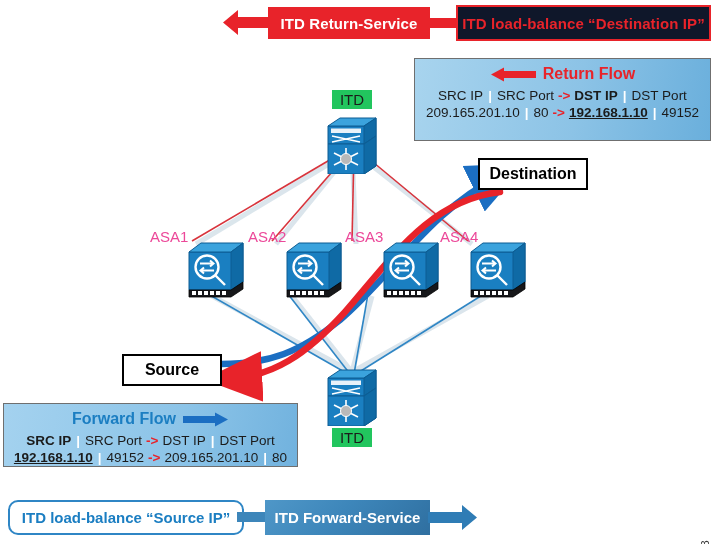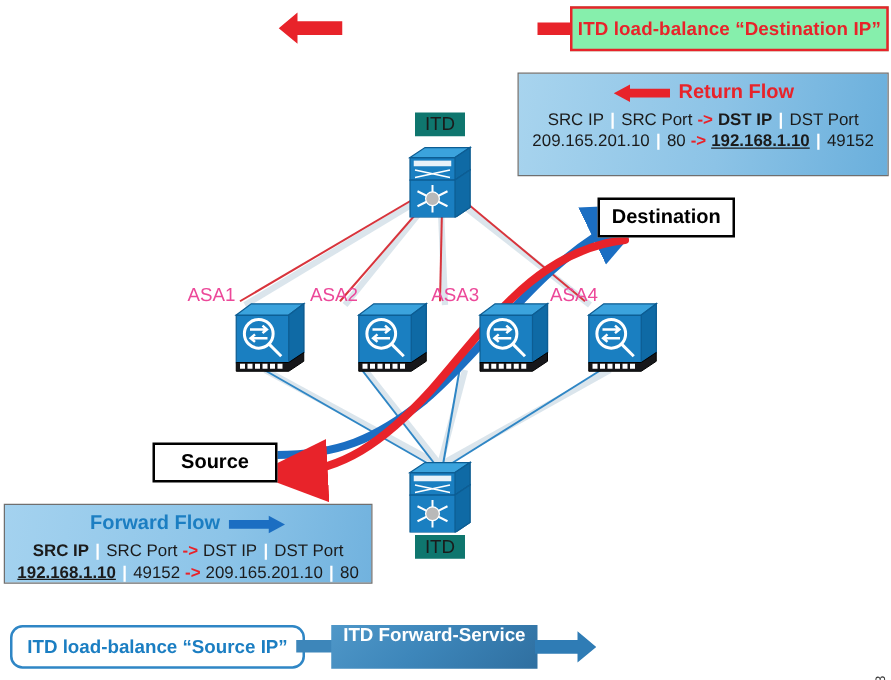--- a/index.html
+++ b/index.html
@@ -16,31 +16,31 @@
   
   .abs{position:absolute;box-sizing:border-box;}
 
   
   .red-solid{
     background:#e8232a;color:#ffffff;font-weight:bold;
     display:flex;align-items:center;justify-content:center;
     font-size:15px;letter-spacing:0.1px;
   }
   .red-outline{
-    background:#86efac;color:#e8232a;font-weight:bold;
+    background:#0f172a;color:#e8232a;font-weight:bold;
     border:2px solid #e8232a;
     display:flex;align-items:center;justify-content:center;
     font-size:15px;letter-spacing:0.1px;
   }
 
   
   .blue-solid{
     background:linear-gradient(135deg,#4f97c8 0%,#3d86ba 45%,#2f6fa0 100%);
     color:#ffffff;font-weight:bold;
-    display:flex;justify-content:center;
+    display:flex;align-items:center;justify-content:center;
     font-size:15px;
   }
   .blue-outline{
     background:#ffffff;color:#1b7ec2;font-weight:bold;
     border:2px solid #2f86c5;
     display:flex;align-items:center;justify-content:center;
     font-size:15px;
   }
 
   
@@ -73,21 +73,21 @@
     display:flex;align-items:center;justify-content:center;
     font-weight:bold;font-size:16px;color:#000000;
   }
 
   
   .asalabel{
     position:absolute;font-size:15px;color:#ec4899;
     white-space:nowrap;
   }
   .itdlabel{
-    position:absolute;background:#0f766e;color:#1b1b1b;
+    position:absolute;background:#22c55e;color:#1b1b1b;
     font-size:15px;text-align:center;line-height:19px;
     width:40px;height:19px;
   }
 
   
   .device{position:absolute;}
   .device svg{display:block;}
 
   
   .docid{
@@ -138,20 +138,23 @@
     </g>
 
     <path d="M221,364 C 270,364 300,352 340,320 C 392,276 430,210 500,176" stroke="#1b6ec2" stroke-width="6.5" fill="none" stroke-linecap="round" marker-end="url(#arrBlueThick)"></path>
 
     <path d="M500,192 C 430,200 392,258 345,312 C 305,356 272,376 233,378" stroke="#e8232a" stroke-width="6.5" fill="none" stroke-linecap="round" marker-end="url(#arrRedThick)"></path>
   </svg>
 
   <svg class="abs" style="left:222px;top:9px;width:52px;height:27px;" viewBox="0 0 52 27">
     <path d="M52,8 L16,8 L16,1 L1,13.5 L16,26 L16,19 L52,19 Z" fill="#e8232a"></path>
   </svg>
+  <div class="abs red-solid" style="left:268px;top:7px;width:162px;height:32px;">
+    <span>ITD Return-Service</span>
+  </div>
   <div class="abs" style="left:430px;top:18px;width:28px;height:10px;background:#e8232a;"></div>
   <div class="abs red-outline" style="left:456px;top:5px;width:255px;height:36px;">
     <span>ITD load-balance “Destination IP”</span>
   </div>
 
   <div class="abs flowbox ret" style="left:414px;top:58px;width:297px;height:83px;">
     <div class="flowtitle ret">
       <svg width="46" height="15" viewBox="0 0 46 15">
         <path d="M46,4 L14,4 L14,0.5 L1,7.5 L14,14.5 L14,11 L46,11 Z" fill="#e8232a"></path>
       </svg>

